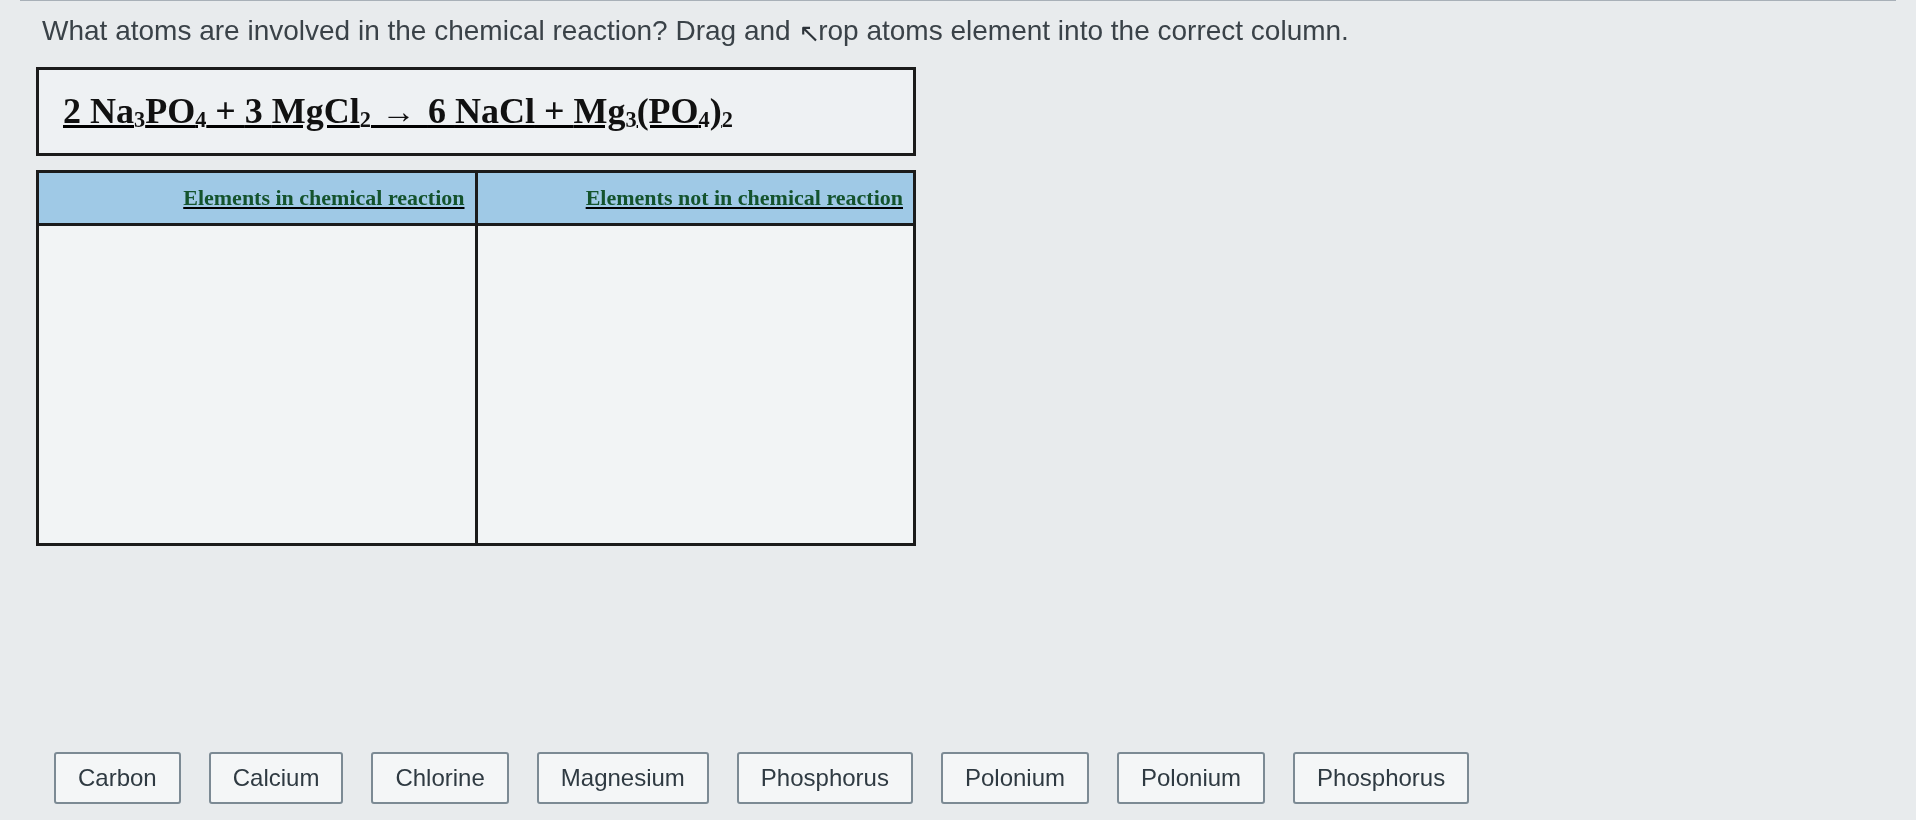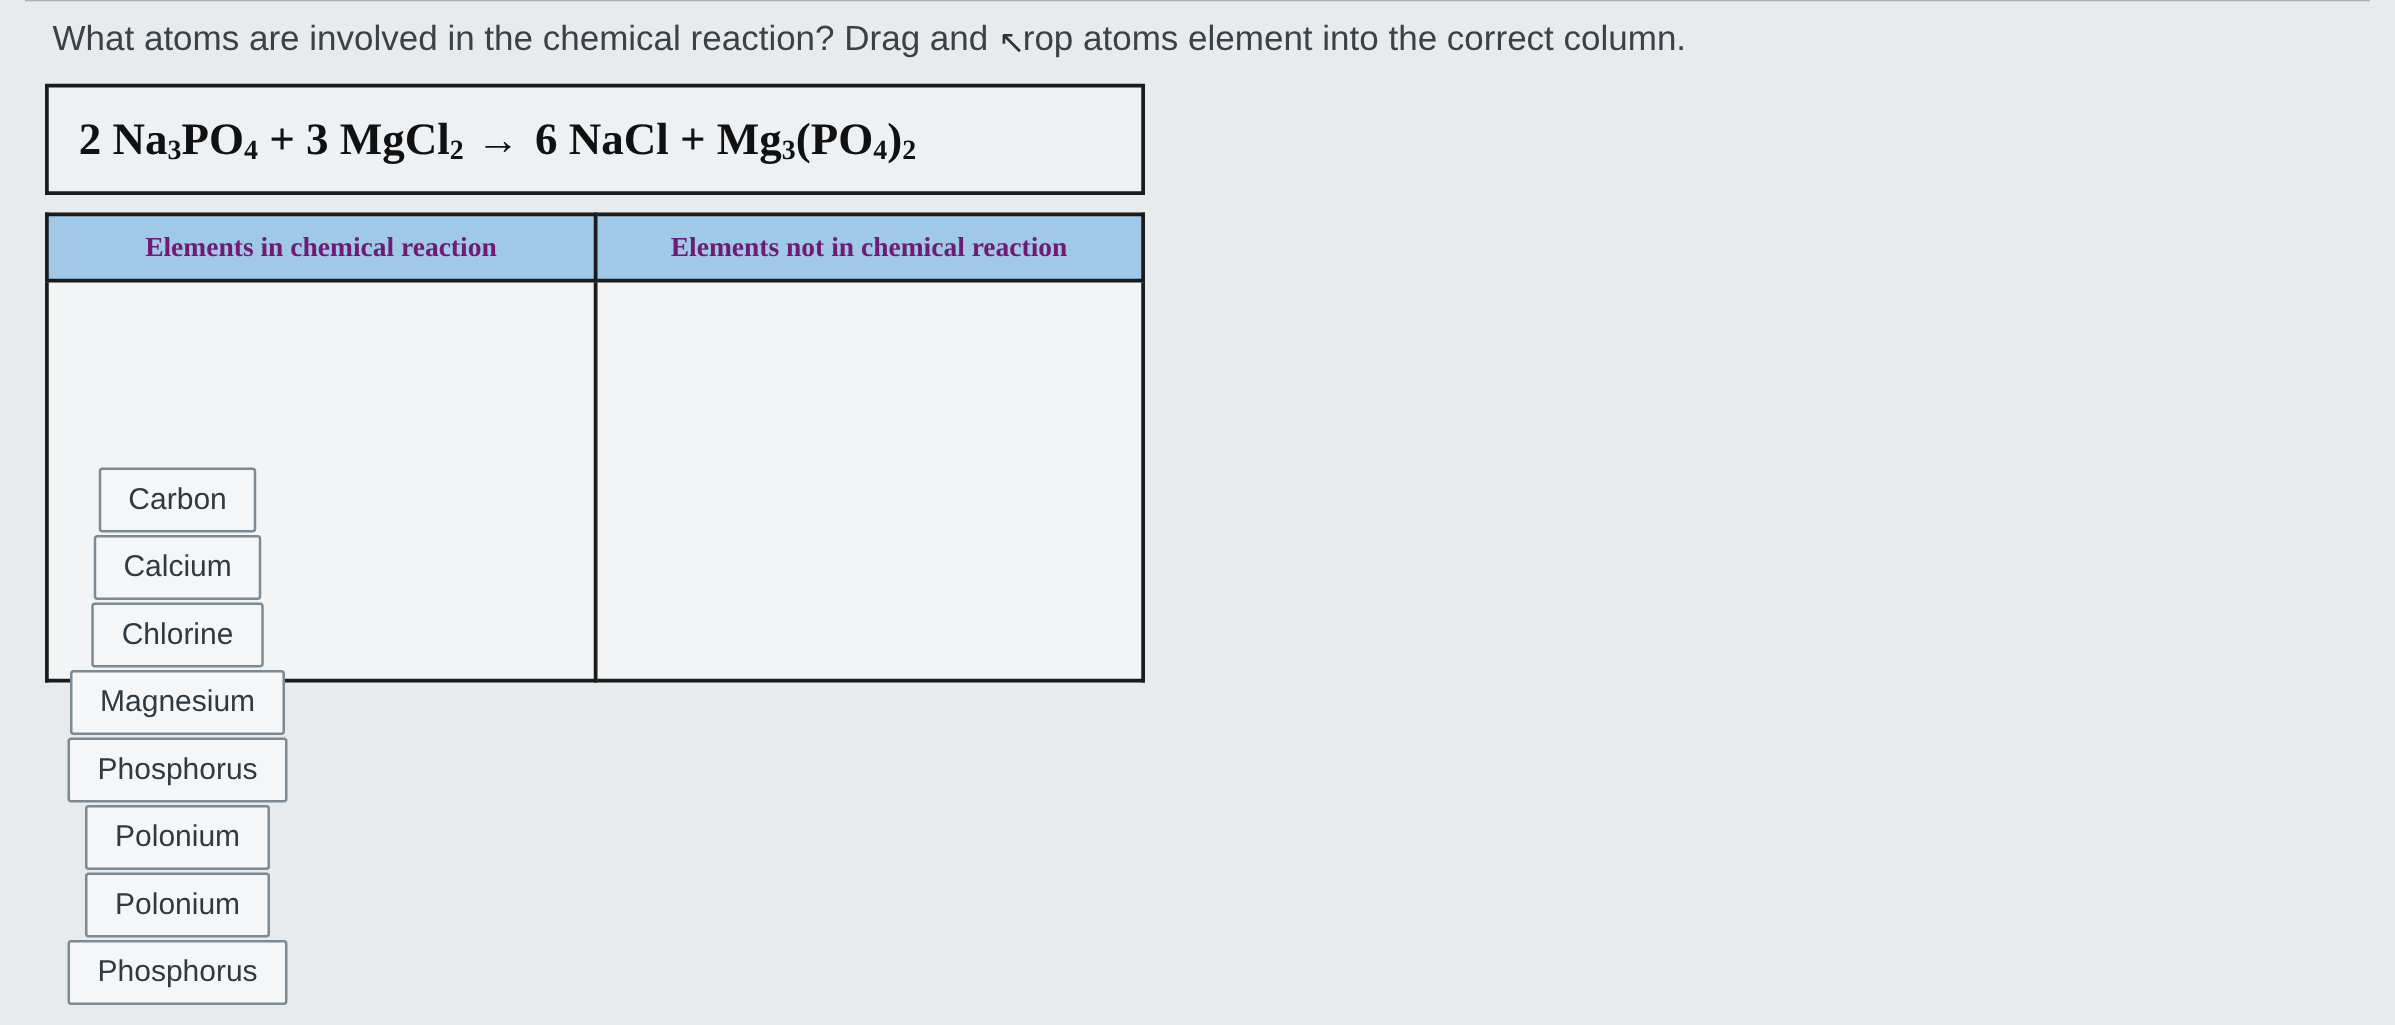--- a/index.html
+++ b/index.html
@@ -25,20 +25,21 @@
   }
   .cursor-glyph {
     display: inline-block;
     font-size: 26px;
     vertical-align: -2px;
     color: #2b3238;
     margin-right: -2px;
   }
   .work-area {
     padding: 0 36px;
+    text-decoration: underline;
   }
   .equation-box {
     border: 3px solid #1b1b1b;
     width: 880px;
     padding: 20px 24px;
     font-family: "Times New Roman", Times, serif;
     font-size: 36px;
     color: #111;
     background: #eef1f3;
   }
@@ -49,39 +50,38 @@
     border-collapse: collapse;
     width: 880px;
     margin-top: 14px;
   }
   .sort-table th {
     background: #9fc9e6;
     border: 3px solid #1b1b1b;
     font-family: "Times New Roman", Times, serif;
     font-weight: bold;
     font-size: 22px;
-    color: #701a75;
+    color: #14532d;
     padding: 12px 10px;
-    text-align: center;
+    text-align: right;
   }
   .sort-table td.dropzone {
     border: 3px solid #1b1b1b;
     height: 320px;
     width: 50%;
     vertical-align: top;
     background: #f2f4f5;
   }
   .chip-row {
     position: absolute;
     left: 54px;
     bottom: 16px;
     display: flex;
-    gap: 2px;
+    gap: 28px;
     align-items: center;
-    flex-direction: column;
   }
   .chip {
     border: 2px solid #7c8a94;
     border-radius: 3px;
     background: #f4f6f7;
     color: #2f3a42;
     font-size: 24px;
     padding: 10px 22px;
     cursor: move;
     user-select: none;

